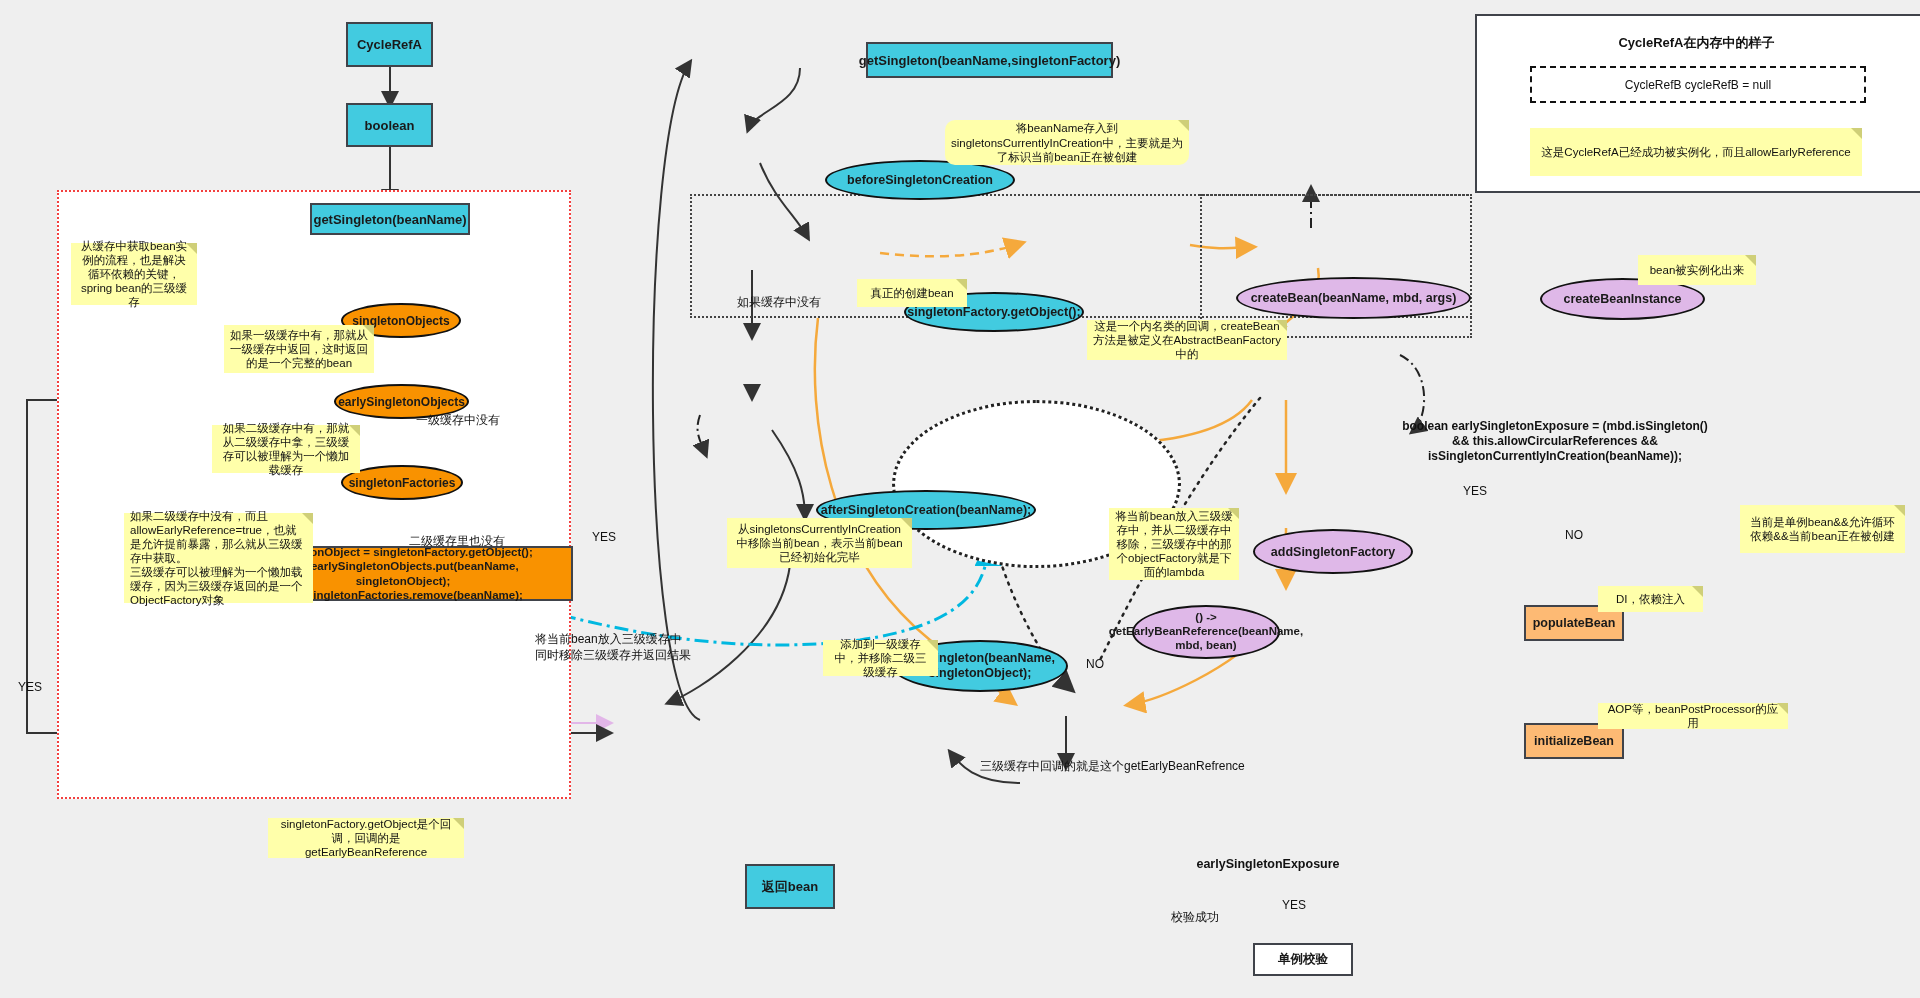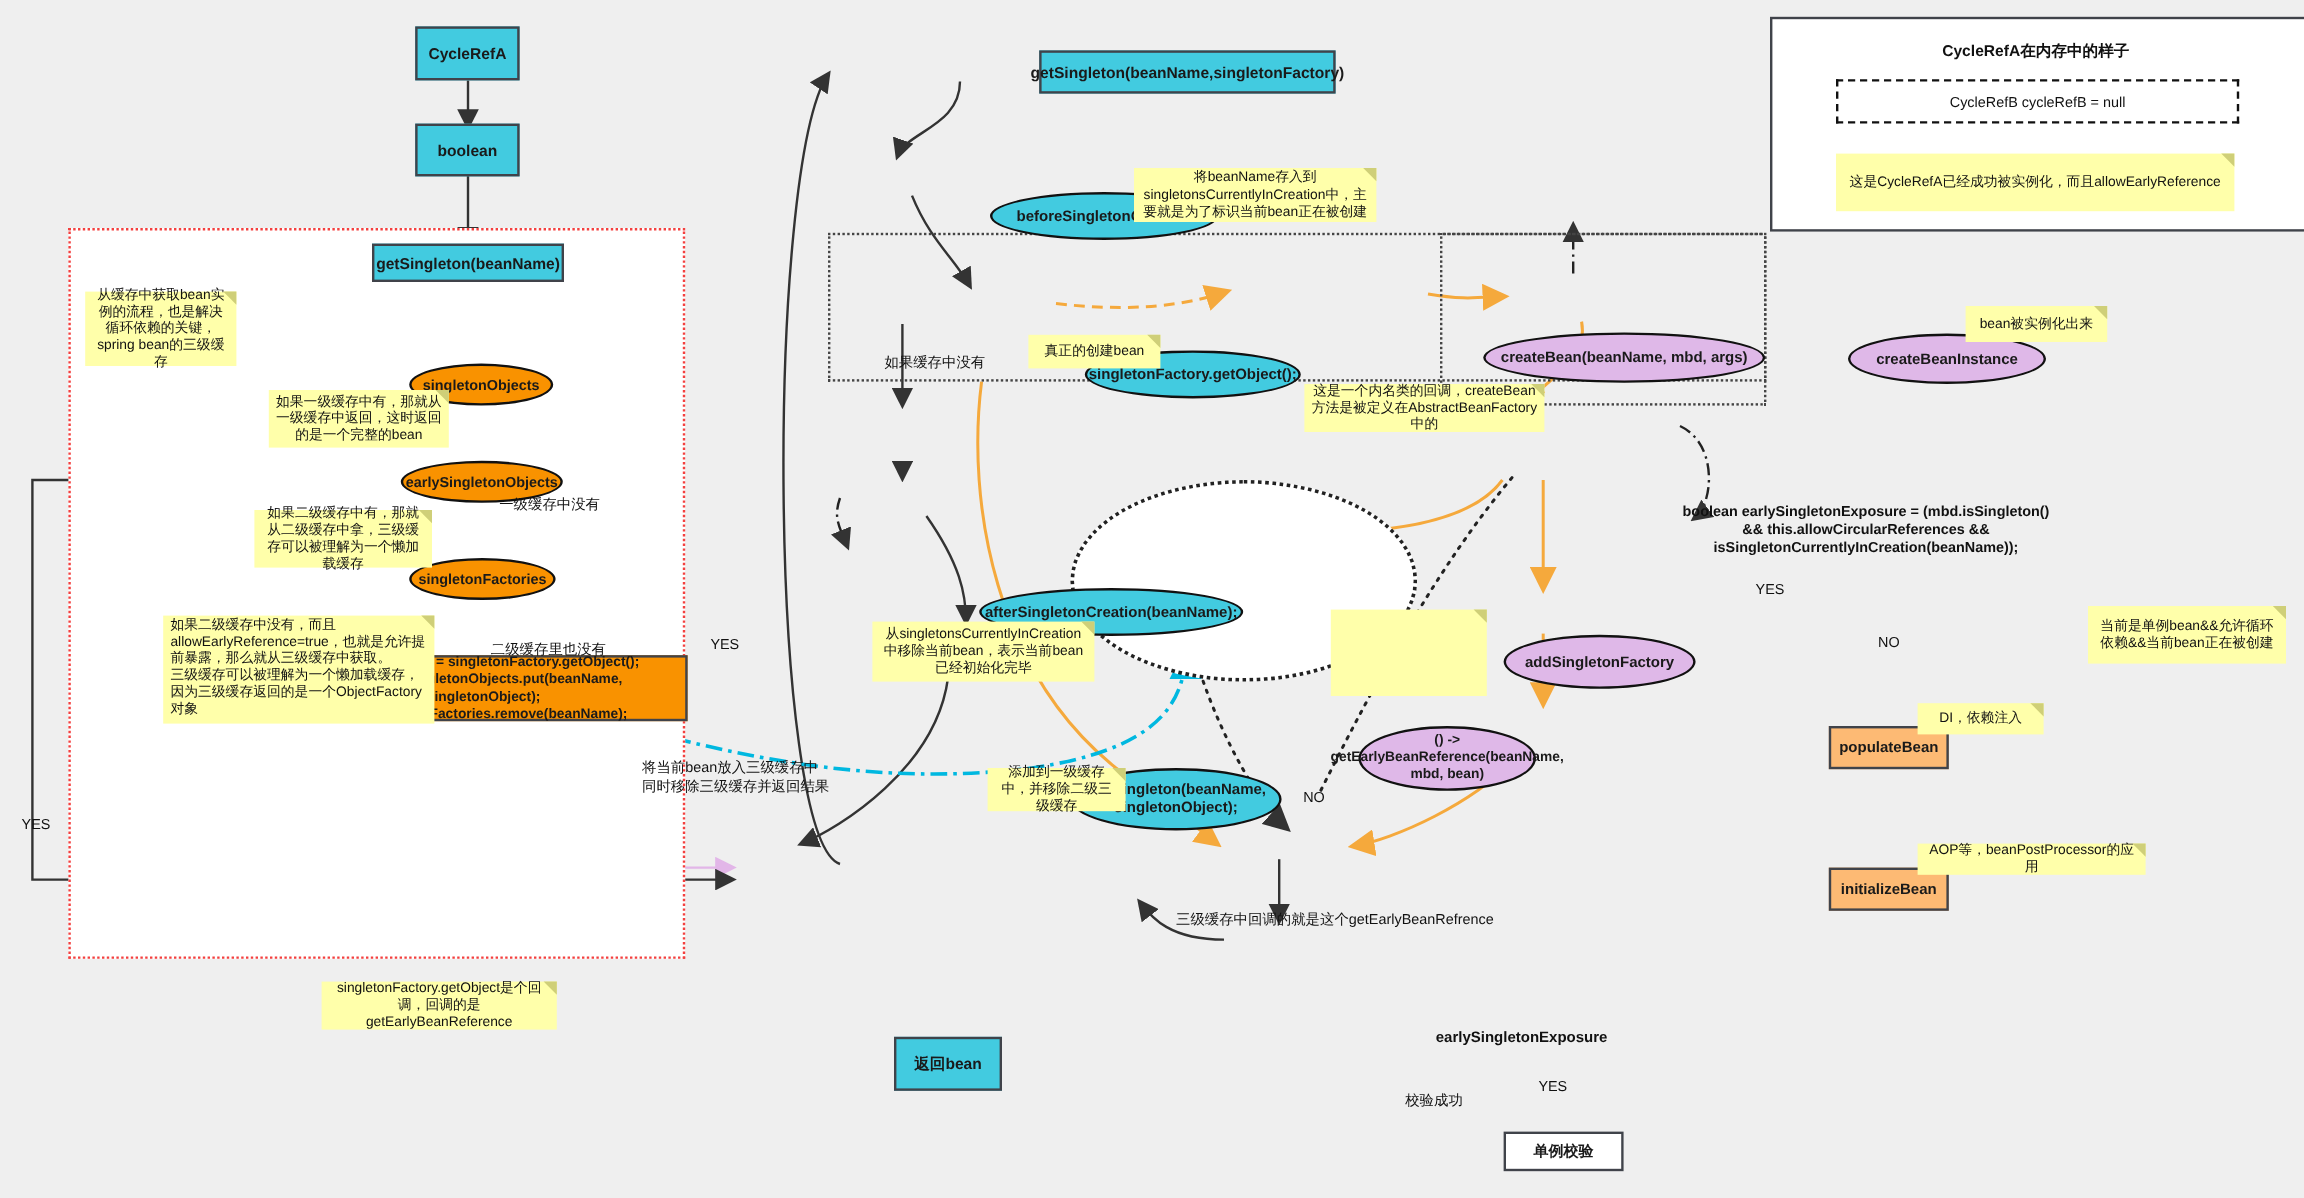--- a/index.html
+++ b/index.html
@@ -206,32 +206,32 @@
 <div class="note" style="left:224px;top:325px;width:150px;height:48px;font-size:11.5px;">
   <span class="fold"></span>
   <span>如果一级缓存中有，那就从一级缓存中返回，这时返回的是一个完整的bean</span>
 </div>
 
 <div class="note" style="left:212px;top:425px;width:148px;height:48px;font-size:11.5px;">
   <span class="fold"></span>
   <span>如果二级缓存中有，那就从二级缓存中拿，三级缓存可以被理解为一个懒加载缓存</span>
 </div>
 
-<div class="note left" style="left:136px;top:513px;width:226px;height:90px;font-size:11.5px;white-space:pre-line;align-items:flex-end;">
+<div class="note left" style="left:124px;top:513px;width:189px;height:90px;font-size:11.5px;white-space:pre-line;align-items:center;">
   <span class="fold"></span>
   <span>如果二级缓存中没有，而且allowEarlyReference=true，也就是允许提前暴露，那么就从三级缓存中获取。
 三级缓存可以被理解为一个懒加载缓存，因为三级缓存返回的是一个ObjectFactory对象</span>
 </div>
 
 <div class="note" style="left:268px;top:818px;width:196px;height:40px;font-size:11.5px;">
   <span class="fold"></span>
   <span>singletonFactory.getObject是个回调，回调的是getEarlyBeanReference</span>
 </div>
 
-<div class="note" style="left:945px;top:140px;width:202px;height:45px;font-size:11.5px;">
+<div class="note" style="left:945px;top:120px;width:244px;height:45px;font-size:11.5px;border-radius:10px;">
   <span class="fold"></span>
   <span>将beanName存入到singletonsCurrentlyInCreation中，主要就是为了标识当前bean正在被创建</span>
 </div>
 
 <div class="note" style="left:857px;top:279px;width:110px;height:28px;font-size:11.5px;">
   <span class="fold"></span>
   <span>真正的创建bean</span>
 </div>
 
 <div class="note" style="left:1087px;top:320px;width:200px;height:40px;font-size:11.5px;align-items:center;">
@@ -249,20 +249,21 @@
   <span>从singletonsCurrentlyInCreation中移除当前bean，表示当前bean已经初始化完毕</span>
 </div>
 
 <div class="note" style="left:823px;top:640px;width:115px;height:36px;font-size:11.5px;">
   <span class="fold"></span>
   <span>添加到一级缓存中，并移除二级三级缓存</span>
 </div>
 
 <div class="note" style="left:1109px;top:508px;width:130px;height:72px;font-size:11.5px;">
   <span class="fold"></span>
+  <span>将当前bean放入三级缓存中，并从二级缓存中移除，三级缓存中的那个objectFactory就是下面的lambda</span>
 </div>
 
 <div class="note" style="left:1740px;top:505px;width:165px;height:48px;font-size:11.5px;">
   <span class="fold"></span>
   <span>当前是单例bean&amp;&amp;允许循环依赖&amp;&amp;当前bean正在被创建</span>
 </div>
 
 <div class="note" style="left:1598px;top:586px;width:105px;height:26px;font-size:11.5px;">
   <span class="fold"></span>
   <span>DI，依赖注入</span>

